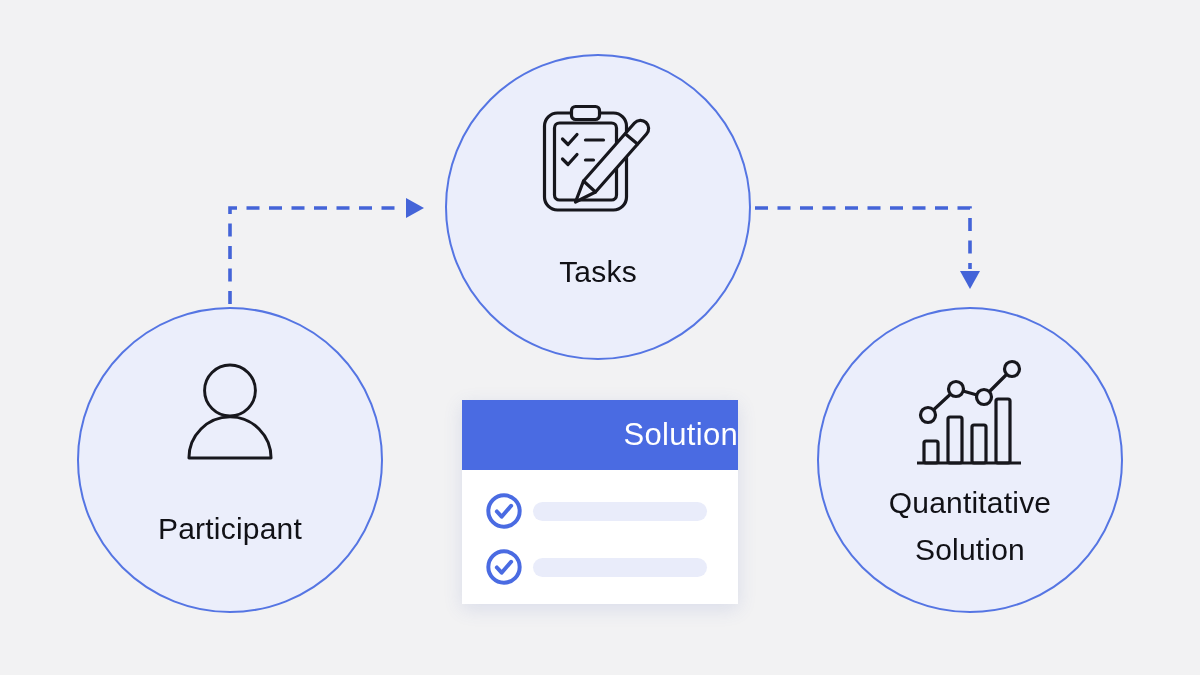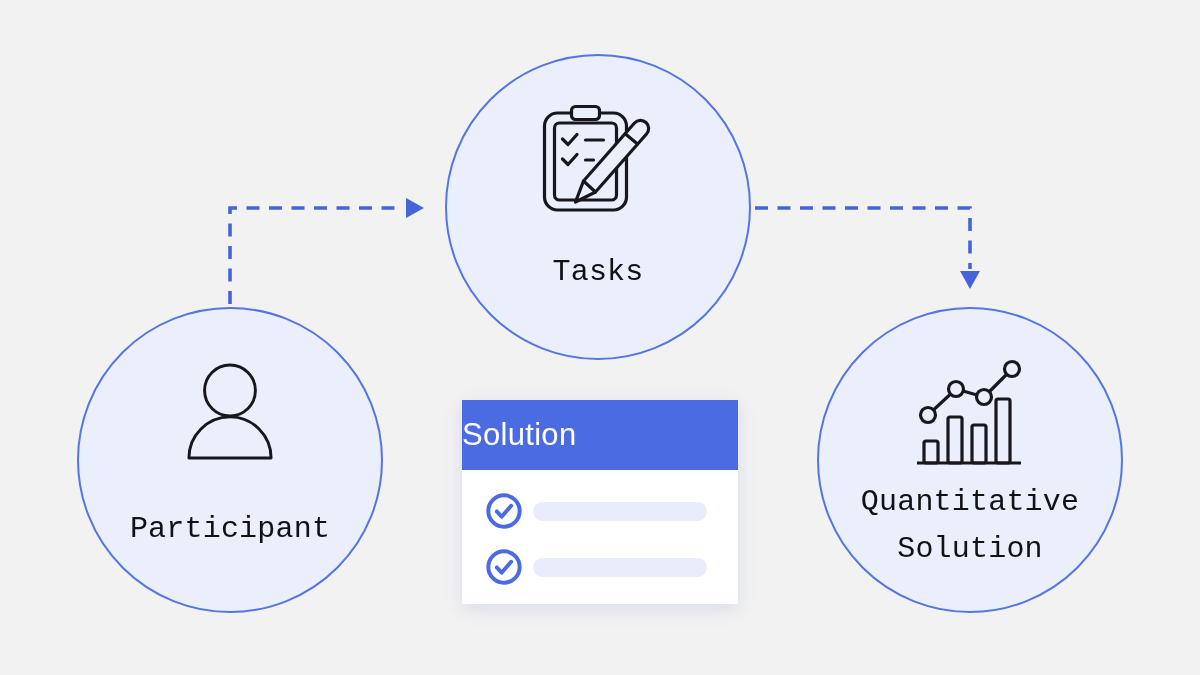--- a/index.html
+++ b/index.html
@@ -45,39 +45,38 @@
   .node-participant .icon{top:54px;}
   .node-tasks .icon{top:46px;}
   .node-evidence .icon{top:48px;}
   .node .label{
     position:absolute;left:0;width:100%;
     text-align:center;
     color:var(--text);
     font-size:30px;
     line-height:36px;
     letter-spacing:0.2px;
-    font-family:Liberation Mono, monospace;
   }
   .node-participant .label{top:202px;}
   .node-tasks .label{top:198px;}
   .node-evidence .label{top:170px;line-height:47px;}
   .node-evidence .label{padding:0 40px;}
   .solution-card{
     position:absolute;left:462px;top:400px;
     width:276px;height:204px;
     background:#ffffff;
     box-shadow:0 5px 18px rgba(70,90,180,0.14);
   }
   .solution-header{
     height:70px;
     background:var(--accent);
     color:var(--header-text);
     font-size:31px;
     letter-spacing:0.3px;
-    display:flex;align-items:center;justify-content:flex-start;
+    display:flex;align-items:center;justify-content:flex-end;
   }
   .solution-body{
     padding:22px 0 0 23px;
   }
   .solution-row{
     display:flex;align-items:center;
     height:38px;
     margin-bottom:18px;
   }
   .solution-row .check{

